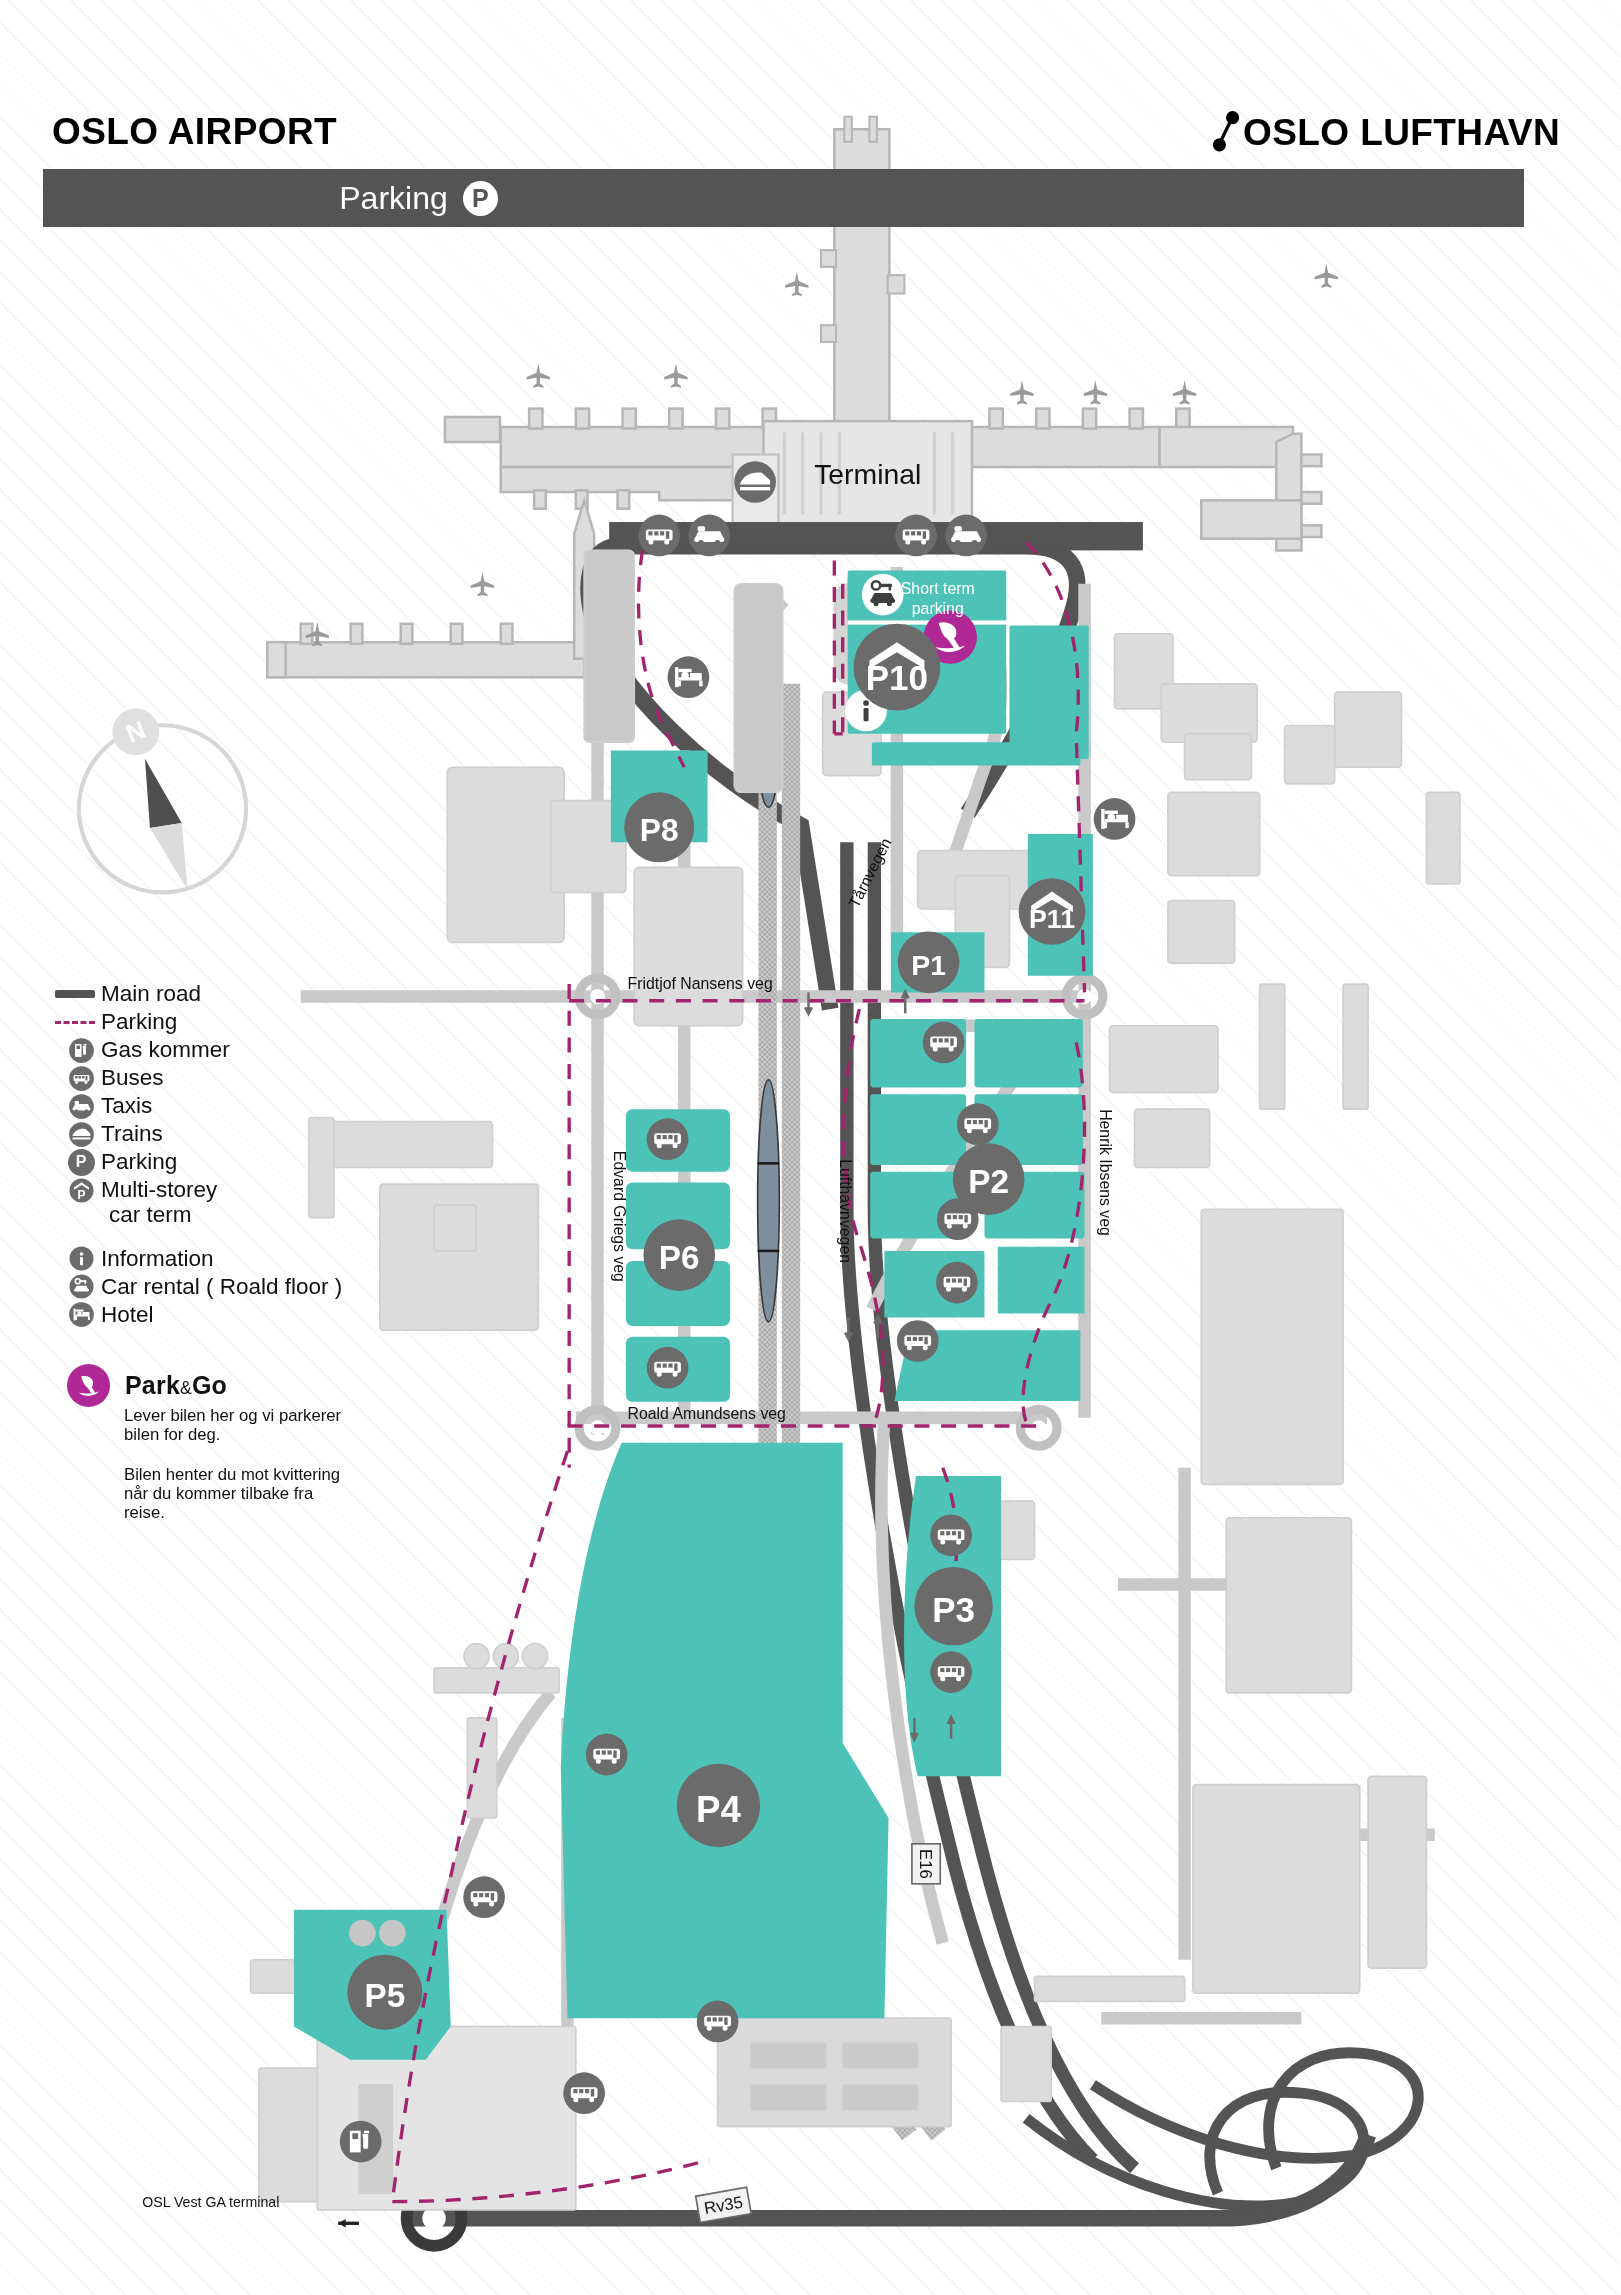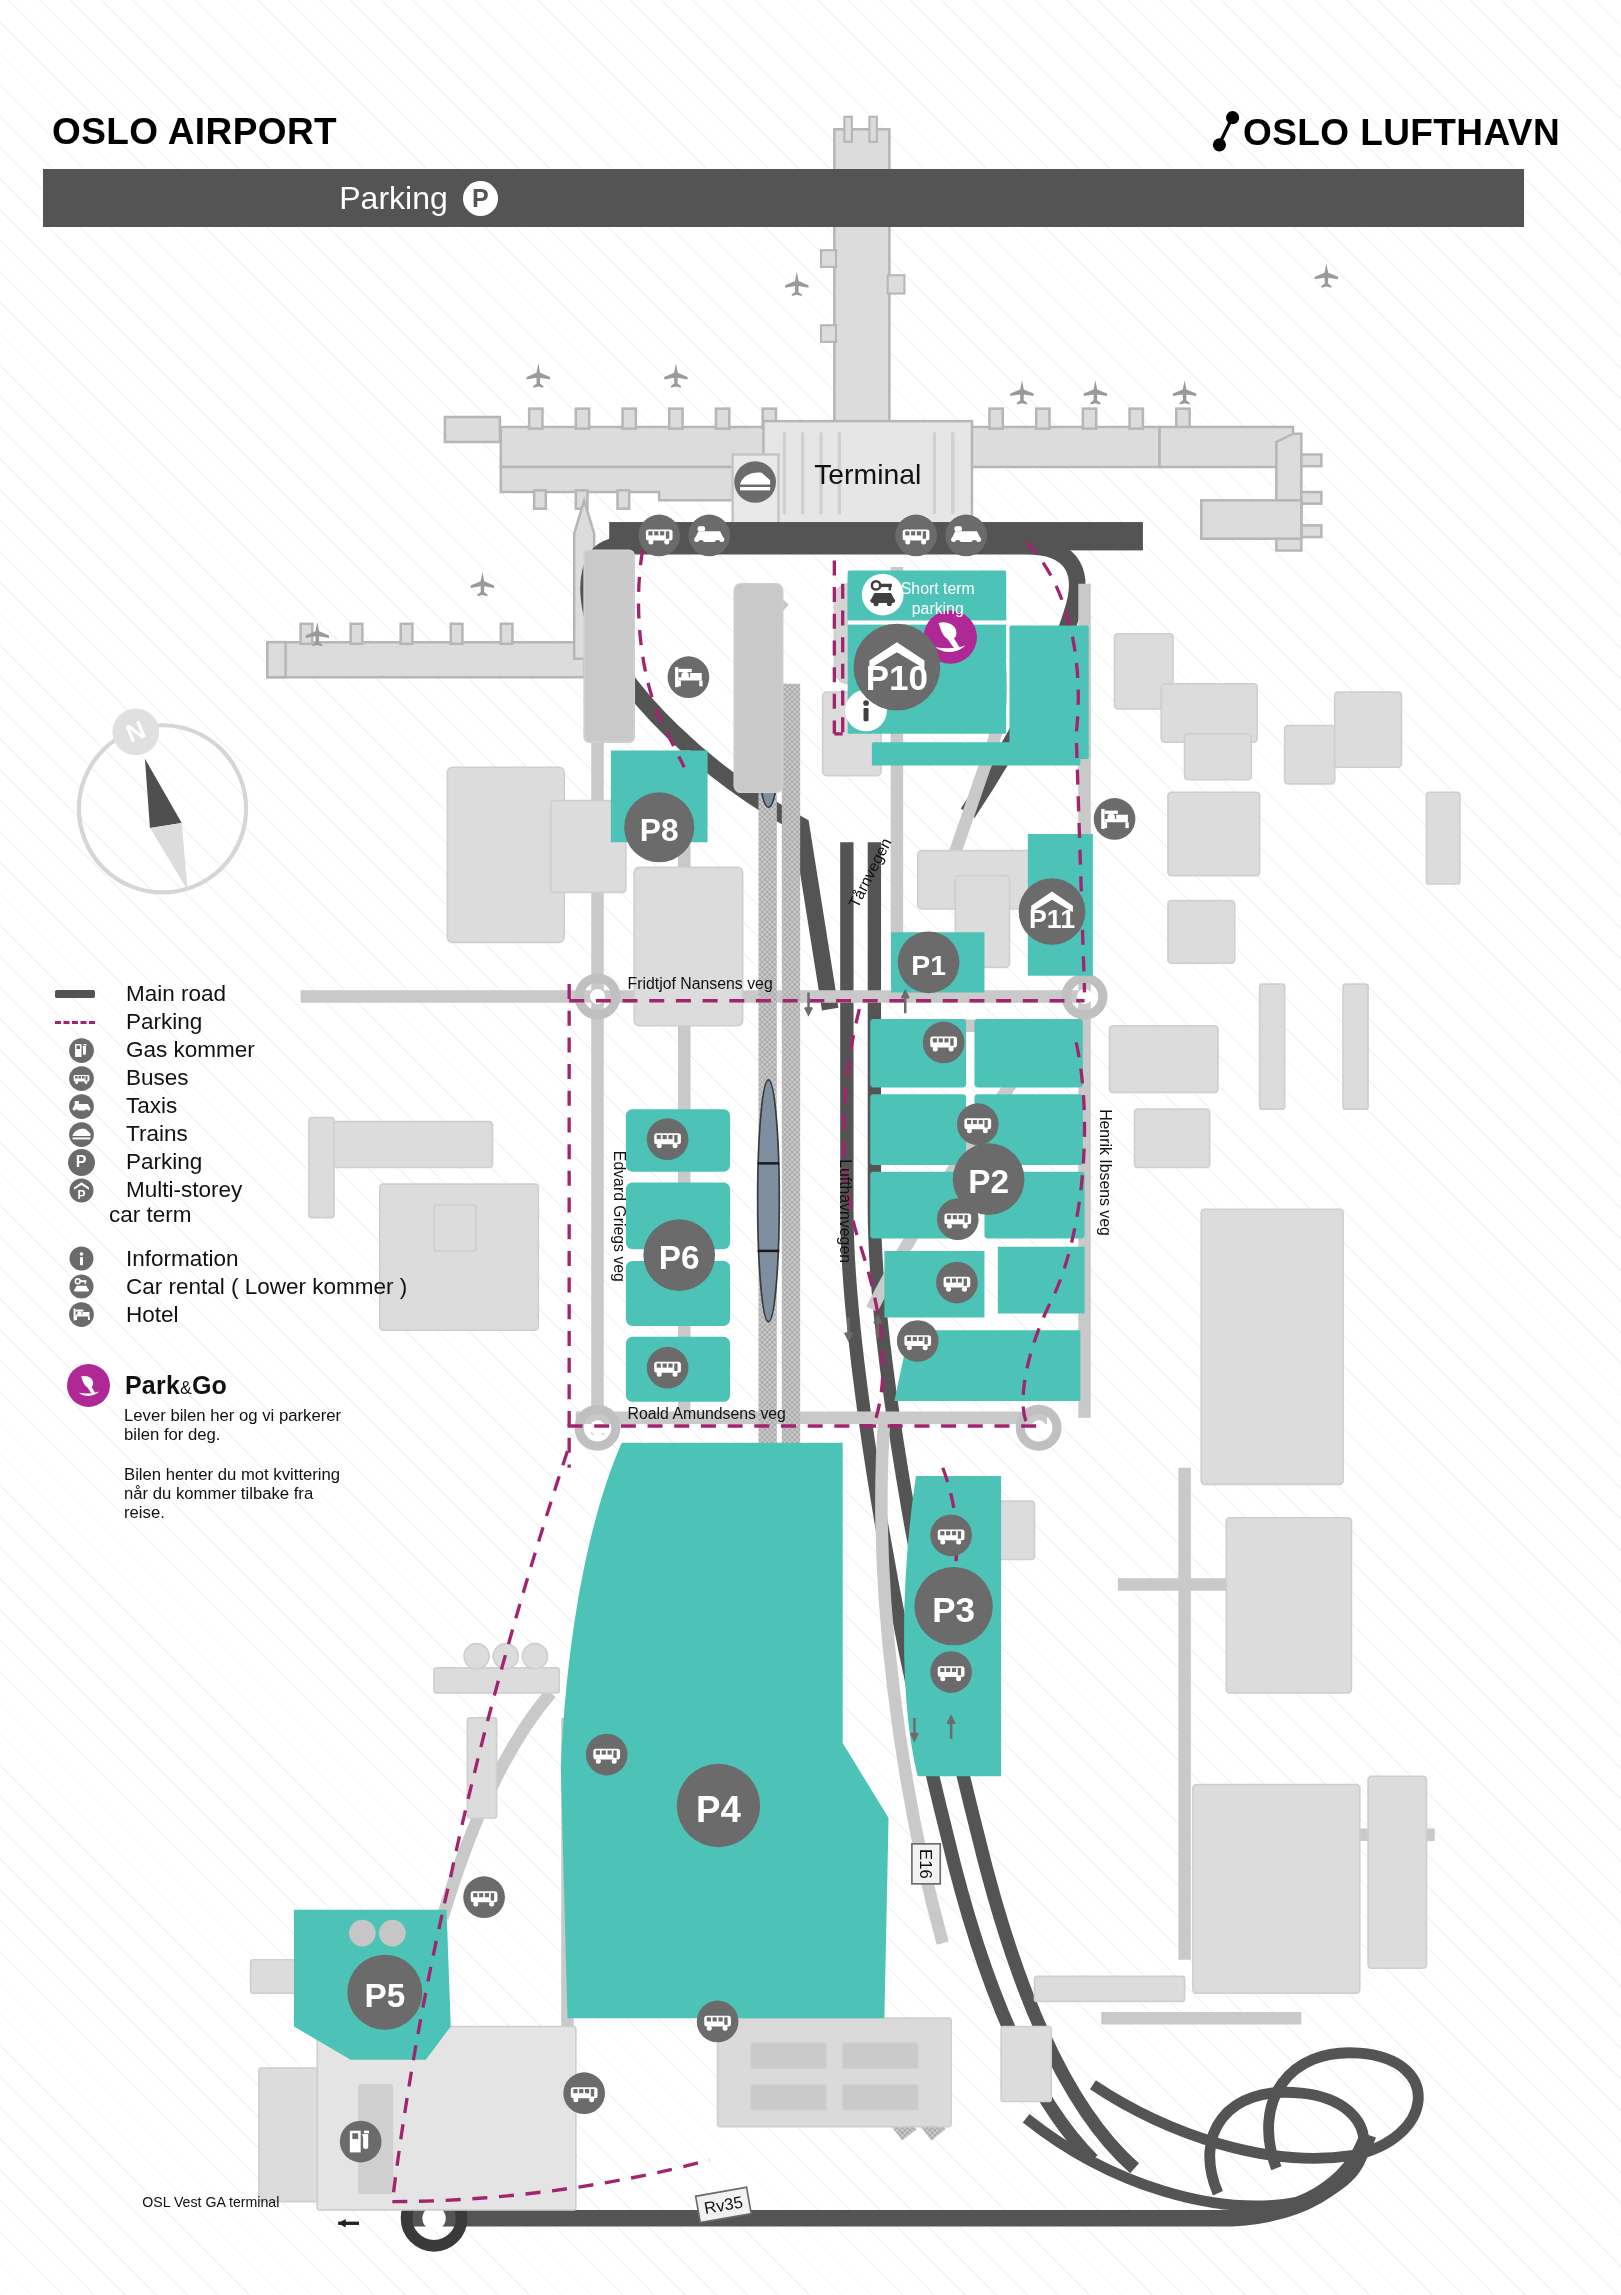--- a/index.html
+++ b/index.html
@@ -43,21 +43,21 @@
     display:flex;align-items:center;justify-content:center;gap:15px;
     color:#fff;font-size:32px;
   }
   .pcircle{
     display:inline-flex;align-items:center;justify-content:center;
     width:35px;height:35px;border-radius:50%;background:#fff;color:#545454;
     font-size:25px;font-weight:bold;line-height:1;
   }
   
   #legend{position:absolute;left:67px;top:980px;width:350px;}
-  .leg-row{display:flex;align-items:center;gap:31px;height:28px;}
+  .leg-row{display:flex;align-items:center;gap:6px;height:28px;}
   .leg-label{font-size:22.5px;color:#111;white-space:nowrap;}
   .leg-ico{width:28px;height:28px;flex:0 0 28px;display:flex;align-items:center;justify-content:center;}
   .swatch-road{width:50px;height:8.3px;background:#545454;border-radius:1.7px;margin-left:-11.7px;}
   .swatch-side{width:52px;height:0;border-top:3.3px dashed #a3246e;margin-left:-11.7px;}
   .cico{
     width:27px;height:27px;border-radius:50%;background:#6b6b6b;
     display:flex;align-items:center;justify-content:center;color:#fff;
     font-size:16px;font-weight:bold;line-height:1;
   }
   .sub-line{margin-left:42px;font-size:22.5px;color:#111;line-height:1.0;}
@@ -616,21 +616,21 @@
     <span class="leg-ico">
       <svg width="27" height="27" viewBox="-18 -18 36 36">
         <circle r="16" fill="#6b6b6b"></circle>
         <circle cx="-5" cy="-7" r="3.2" fill="none" stroke="#fff" stroke-width="2"></circle>
         <rect x="-2.5" y="-8.4" width="9" height="2.6" fill="#fff"></rect>
         <rect x="4" y="-5.8" width="2" height="2.6" fill="#fff"></rect>
         <path d="M-9,4 L-6.5,-1 L6.5,-1 L9,4 Z" fill="#fff"></path>
         <rect x="-10" y="3.4" width="20" height="3.4" rx="1.7" fill="#fff"></rect>
       </svg>
     </span>
-    <span class="leg-label">Car rental ( Lower kommer )</span>
+    <span class="leg-label">Car rental ( Roald floor )</span>
   </div>
 
   <div class="leg-row">
     <span class="leg-ico">
       <svg width="27" height="27" viewBox="-18 -18 36 36">
           <use href="#ico-hotel" transform="scale(0.66)"></use>
         </svg>
     </span>
     <span class="leg-label">Hotel</span>
   </div>

